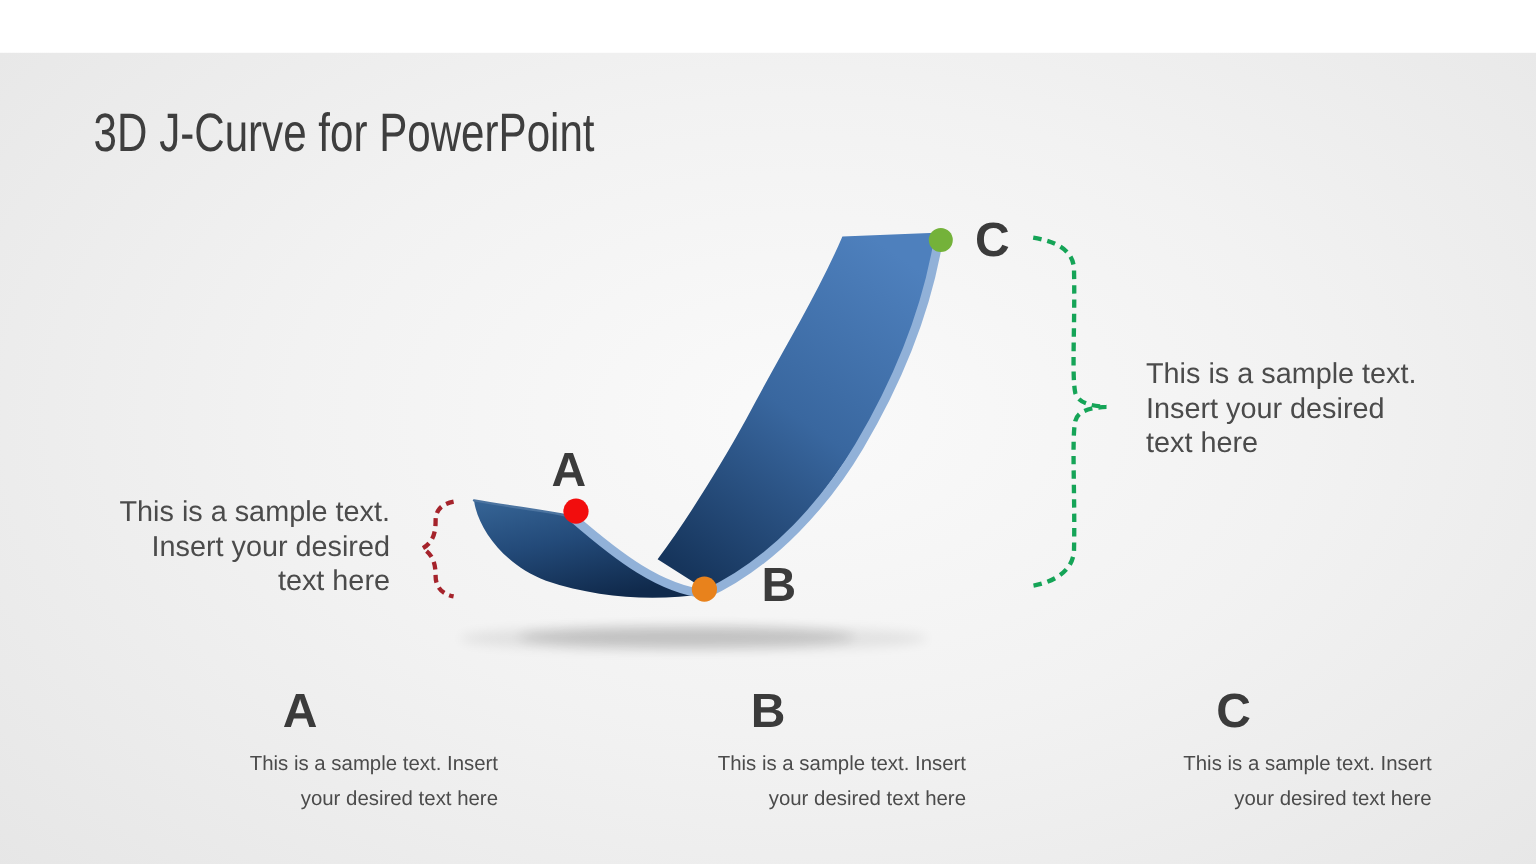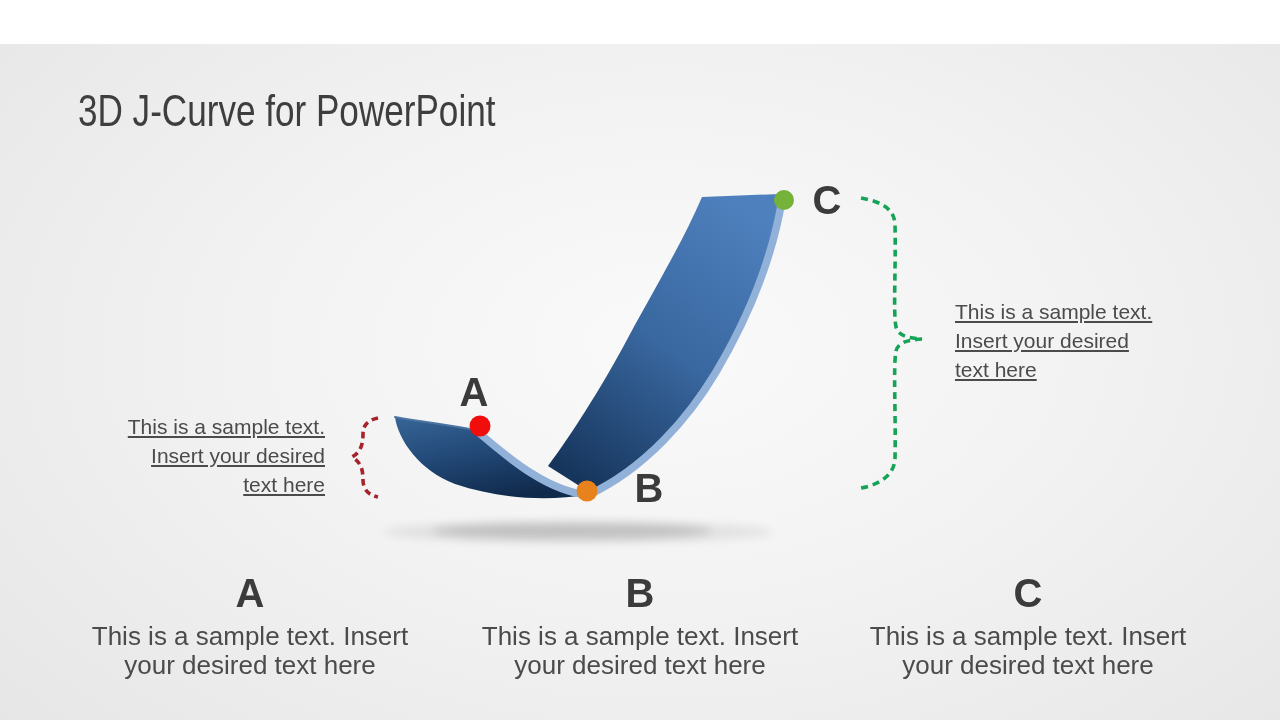--- a/index.html
+++ b/index.html
@@ -20,32 +20,32 @@
   .jcurve-svg{position:absolute;left:0;top:0;}
   .point-label{
     position:absolute;width:44px;text-align:center;
     font-size:40px;font-weight:bold;color:#3b3b3b;line-height:38px;
   }
   .label-a{left:452px;top:329px;}
   .label-b{left:627px;top:425px;}
   .label-c{left:805px;top:137px;}
   .annotation{
     position:absolute;
-    font-size:21px;line-height:28.8px;color:#4b4b4b;text-decoration:underline;
+    font-size:24px;line-height:28.8px;color:#4b4b4b;
   }
   .annotation-left{left:75px;top:369px;width:250px;text-align:right;}
   .annotation-right{left:955px;top:254px;width:250px;text-align:left;}
   .legend-col{position:absolute;top:528px;width:330px;text-align:center;}
   .legend-a{left:85px;}
   .legend-b{left:475px;}
   .legend-c{left:863px;}
   .legend-letter{
     font-size:40px;font-weight:bold;color:#3b3b3b;line-height:42px;margin-bottom:8px;
   }
-  .legend-line{font-size:26px;line-height:29px;color:#4b4b4b;}
+  .legend-line{font-size:17px;line-height:29px;color:#4b4b4b;text-align:right;}
 </style>
 </head>
 <body>
 
 <div class="slide">
 
   <div class="slide-title">3D J-Curve for PowerPoint</div>
 
   <svg class="jcurve-svg" width="1280" height="720" viewBox="0 0 1280 720">
     <defs>

